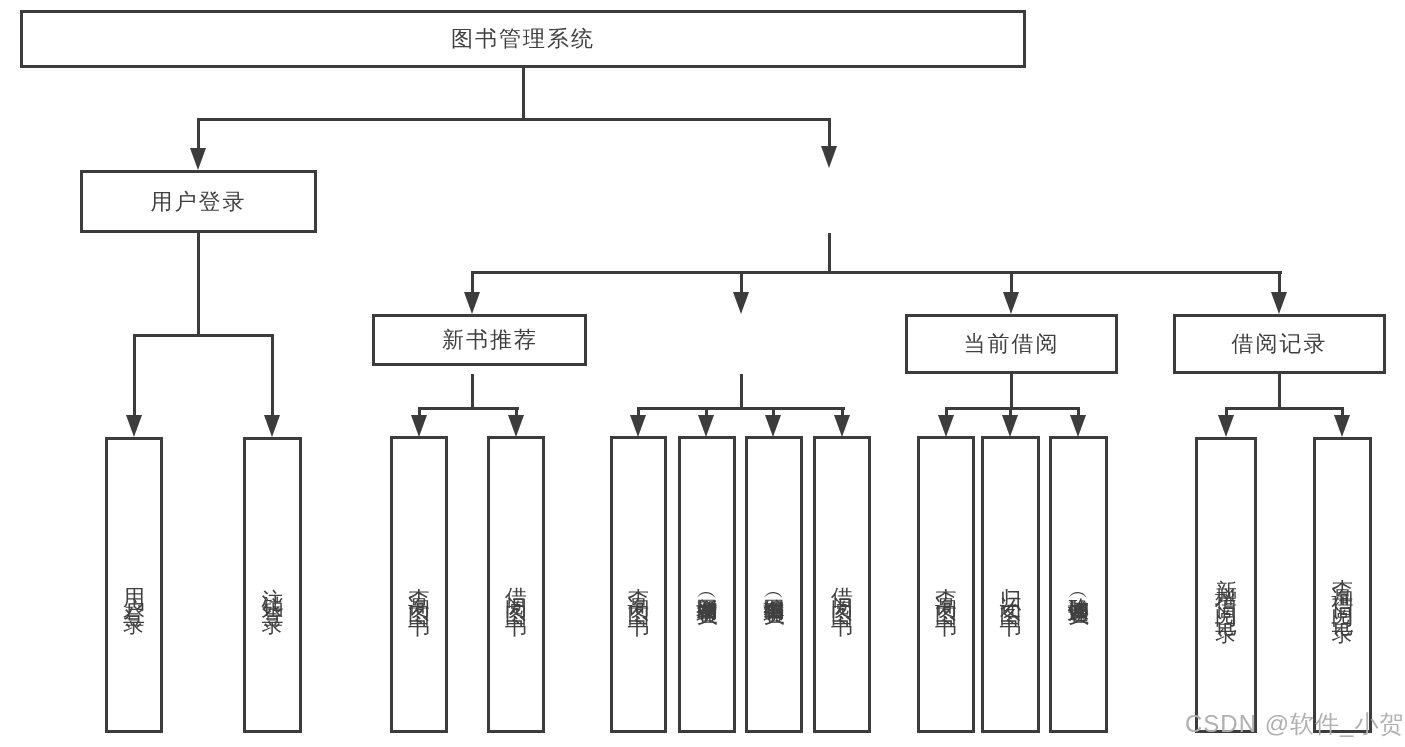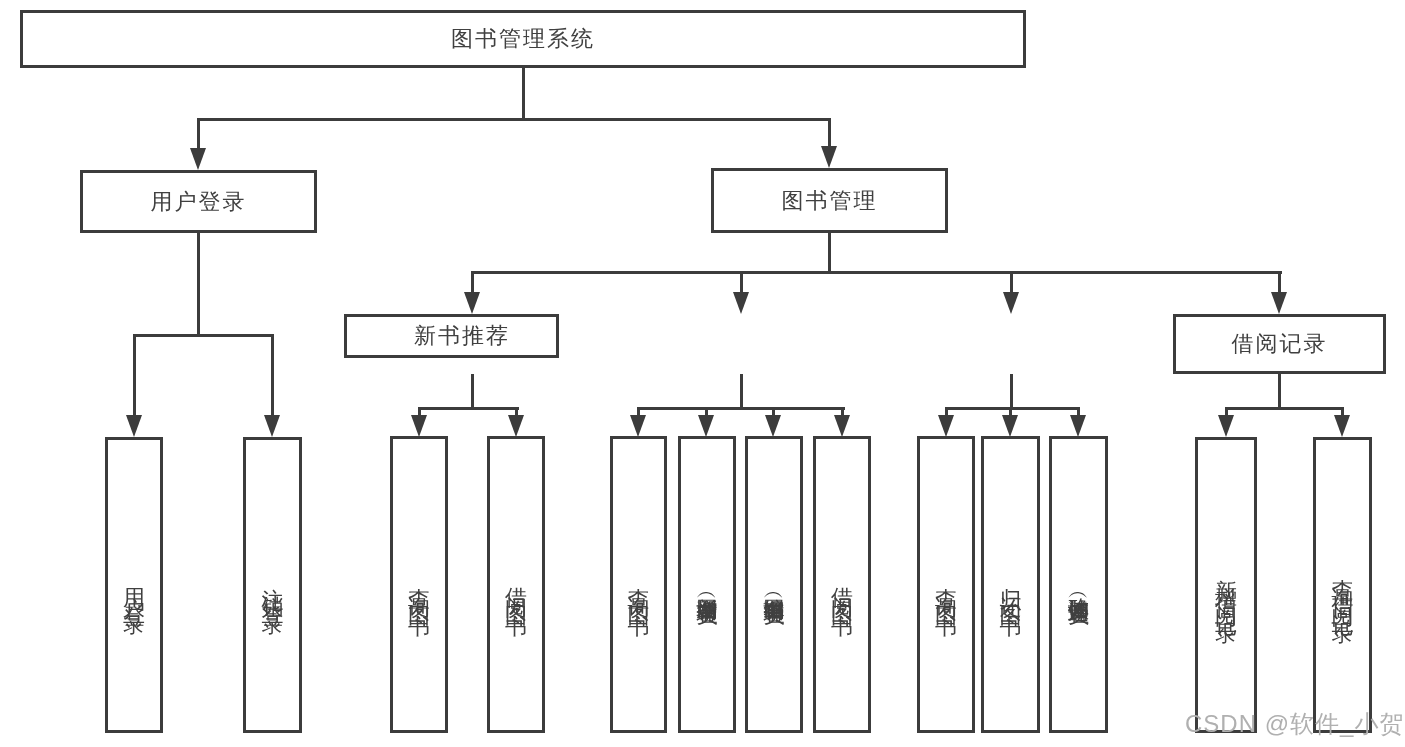--- a/index.html
+++ b/index.html
@@ -74,41 +74,41 @@
   <div class="box" style="left:20px; top:10px; width:1006px; height:58px;">图书管理系统</div>
 
   <div class="ln" style="left:522px; top:68px; width:3px; height:52px;"></div>
   <div class="ln" style="left:197px; top:118px; width:634px; height:3px;"></div>
   <div class="ln" style="left:197px; top:118px; width:3px; height:34px;"></div>
   <div class="arr" style="left:190px; top:148px;"></div>
   <div class="ln" style="left:828px; top:118px; width:3px; height:33px;"></div>
   <div class="arr" style="left:821px; top:146px;"></div>
 
   <div class="box" style="left:80px; top:170px; width:237px; height:63px;">用户登录</div>
-  <div class="box" style="left:711px; top:168px; width:237px; height:65px;">图书管理</div>
 
   <div class="ln" style="left:197px; top:233px; width:3px; height:104px;"></div>
   <div class="ln" style="left:133px; top:334px; width:141px; height:3px;"></div>
   <div class="ln" style="left:133px; top:334px; width:3px; height:86px;"></div>
   <div class="arr" style="left:126px; top:415px;"></div>
   <div class="ln" style="left:271px; top:334px; width:3px; height:86px;"></div>
   <div class="arr" style="left:264px; top:415px;"></div>
 
   <div class="ln" style="left:828px; top:233px; width:3px; height:40px;"></div>
   <div class="ln" style="left:471px; top:271px; width:811px; height:3px;"></div>
   <div class="ln" style="left:471px; top:271px; width:3px; height:25px;"></div>
   <div class="arr" style="left:464px; top:292px;"></div>
   <div class="ln" style="left:740px; top:271px; width:3px; height:25px;"></div>
   <div class="arr" style="left:733px; top:292px;"></div>
   <div class="ln" style="left:1010px; top:271px; width:3px; height:25px;"></div>
   <div class="arr" style="left:1003px; top:292px;"></div>
   <div class="ln" style="left:1278px; top:271px; width:3px; height:25px;"></div>
   <div class="arr" style="left:1271px; top:292px;"></div>
 
-  <div class="box" style="left:344px; top:314px; width:215px; height:44px;padding-left:21px;">新书推荐</div>
+  <div class="box" style="left:372px; top:314px; width:215px; height:52px;padding-left:21px;">新书推荐</div>
+  <div class="box" style="left:905px; top:314px; width:213px; height:60px;">当前借阅</div>
   <div class="box" style="left:1173px; top:314px; width:213px; height:60px;">借阅记录</div>
 
   <div class="ln" style="left:471px; top:374px; width:3px; height:36px;"></div>
   <div class="ln" style="left:418px; top:407px; width:101px; height:3px;"></div>
   <div class="ln" style="left:418px; top:407px; width:3px; height:12px;"></div>
   <div class="arr" style="left:411px; top:415px;"></div>
   <div class="ln" style="left:515px; top:407px; width:3px; height:12px;"></div>
   <div class="arr" style="left:508px; top:415px;"></div>
 
   <div class="ln" style="left:740px; top:374px; width:3px; height:36px;"></div>

